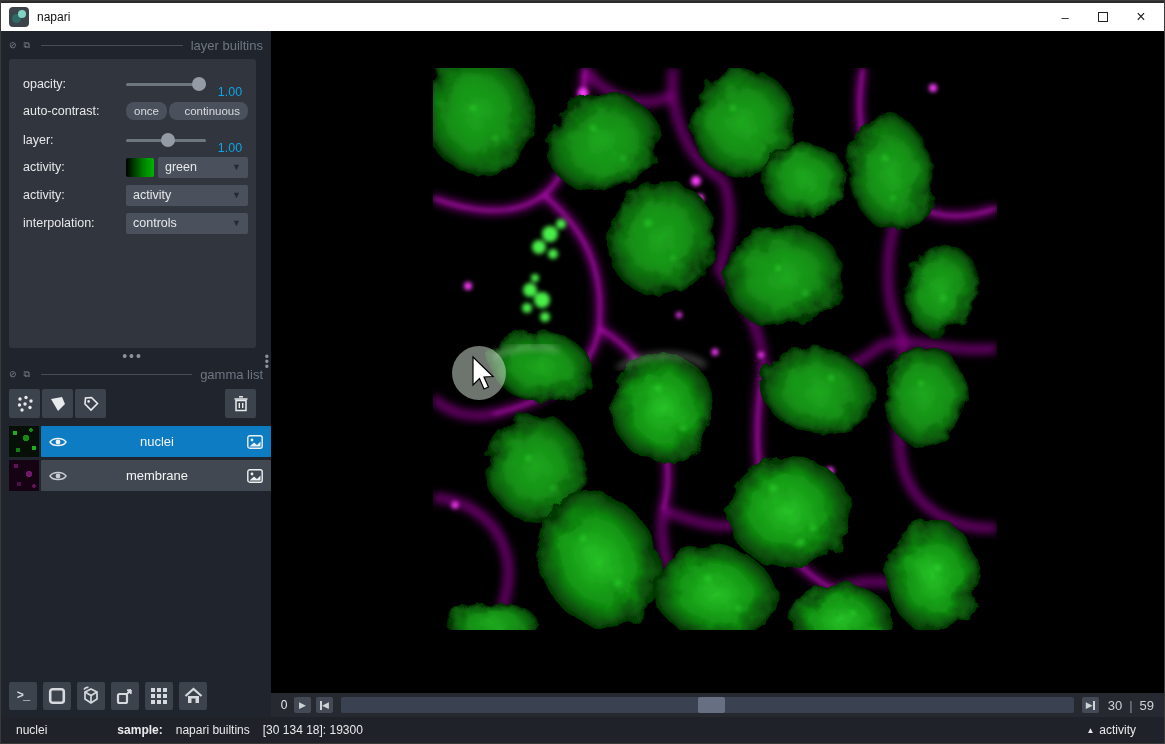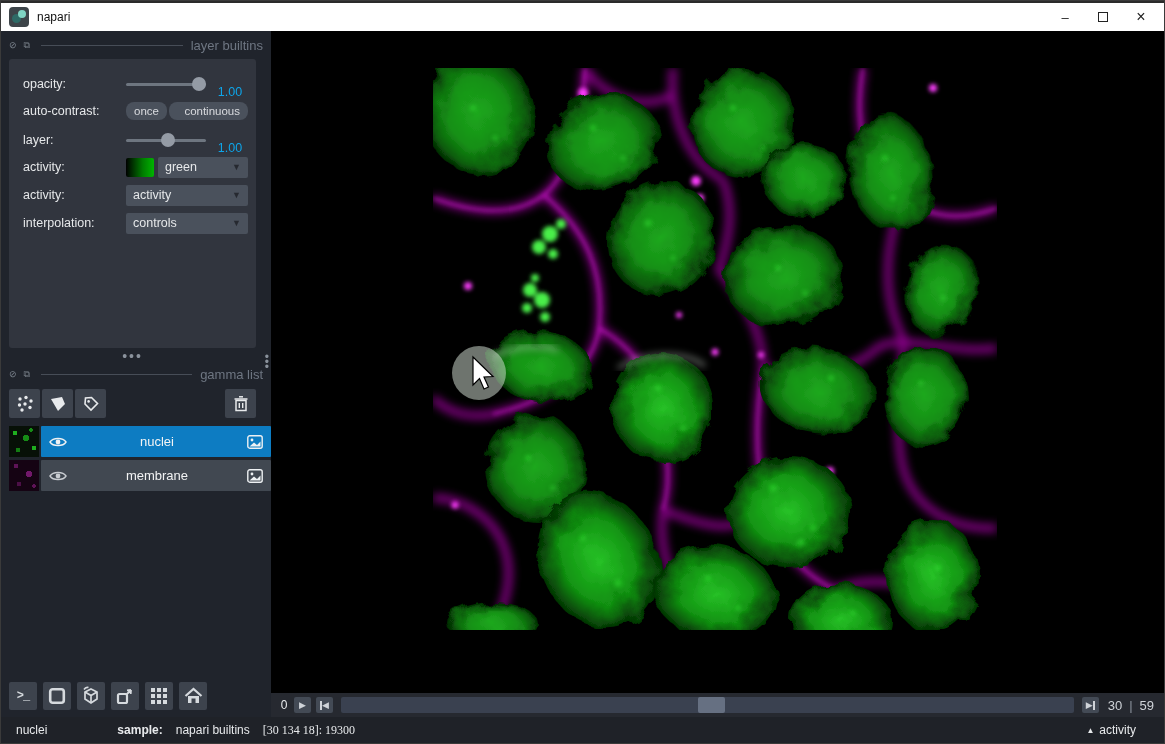--- a/index.html
+++ b/index.html
@@ -105,21 +105,21 @@
   .dims-track { flex:1; height:16px; background:#3a4150; border-radius:2px; position:relative; margin:0 3px; }
   .dims-handle { position:absolute; left:48.7%; top:0; width:27px; height:16px; background:#667082; border-radius:2px; }
   .dims-count { font-size:13px; color:#cfd3d8; display:flex; gap:7px; align-items:center; margin-left:4px; }
   .dims-sep { color:#8a929c; }
 
   
   .statusbar { height:26px; background:#1f2228; display:flex; align-items:center; font-size:12px; color:#e8eaec; flex:0 0 auto; }
   .sb-layer { margin-left:15px; }
   .sb-sample-label { margin-left:70px;font-weight:bold; }
   .sb-sample-value { margin-left:13px; }
-  .sb-coords { margin-left:13px;font-family:Liberation Serif, serif; }
+  .sb-coords { margin-left:13px; }
   .sb-spacer { flex:1; }
   .sb-activity { display:flex; align-items:center; gap:5px; margin-right:28px; }
   .sb-caret { font-size:8px; color:#e8eaec; }
 </style>
 </head>
 <body>
 
 <div class="window">
 
   <div class="titlebar">

